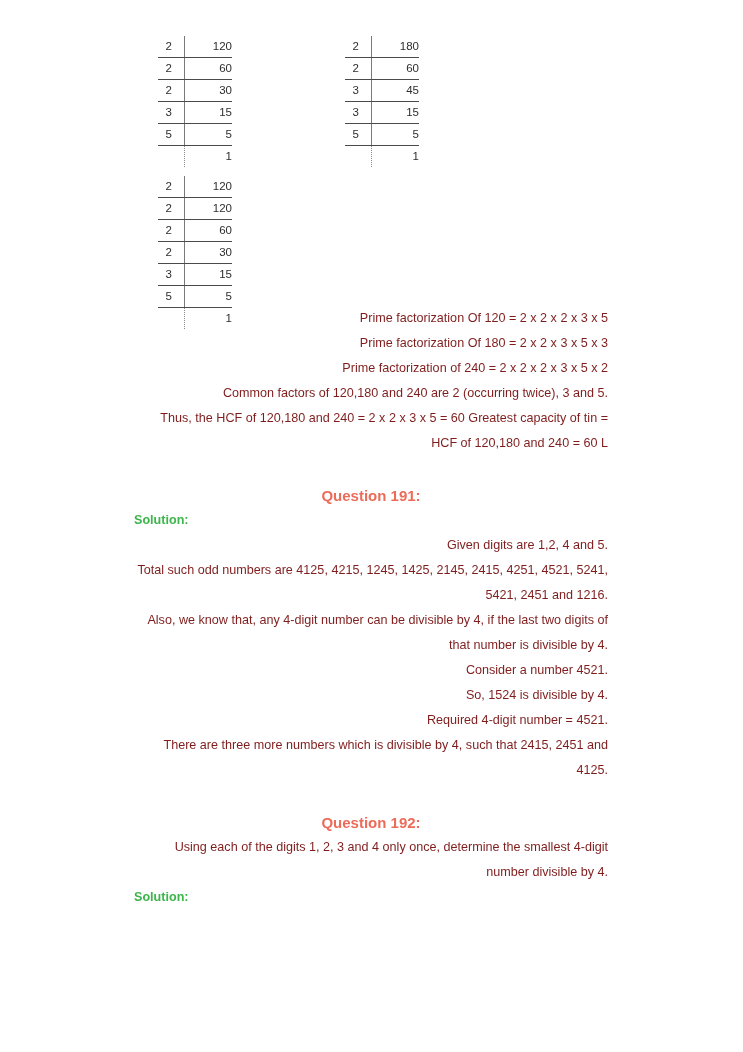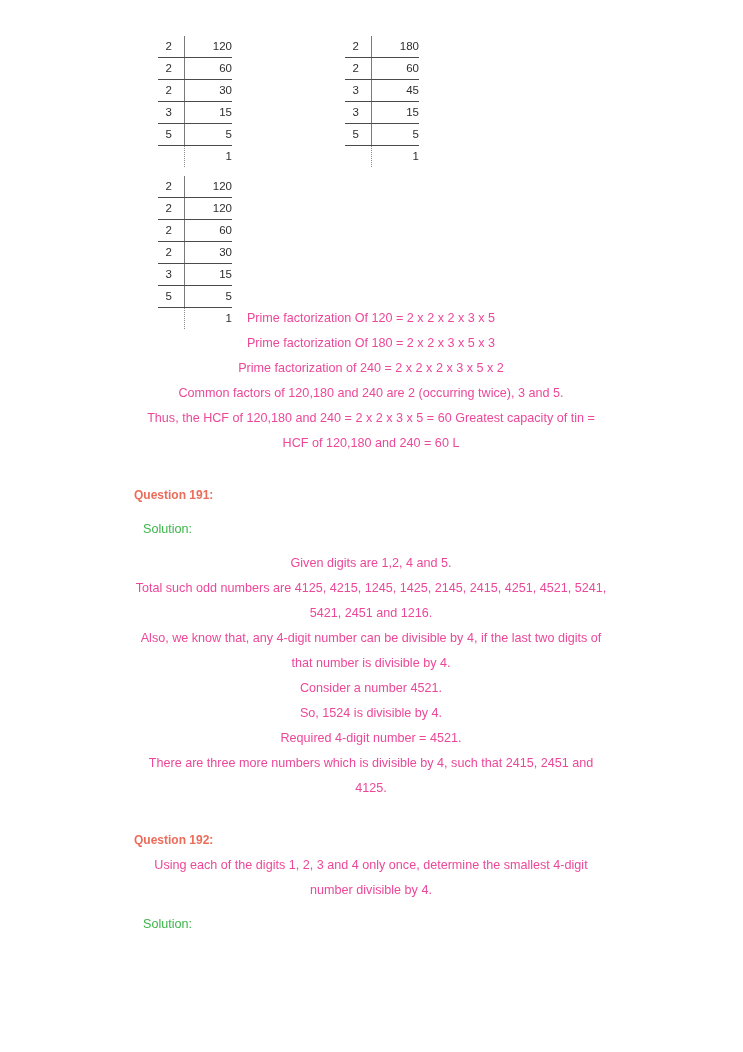--- a/index.html
+++ b/index.html
@@ -70,37 +70,38 @@
   
   .body-text {
     position: absolute;
     left: 134px;
     top: 306px;
     width: 474px;
   }
   .para {
     font-size: 12.6px;
     line-height: 25px;
-    color: #ec4899;
-    margin: 0;
-    text-align: center;
+    color: #7f1d1d;
+    margin: 0;
+    text-align: right;
   }
   .q-heading {
-    font-size: 12px;
+    font-size: 15px;
     line-height: 25px;
     font-weight: bold;
     color: #ec6c5a;
     margin: 0;
+    text-align: center;
   }
   .s-heading {
     font-size: 12.6px;
     line-height: 25px;
-    font-weight: normal;
+    font-weight: bold;
     color: #3cb54a;
-    margin: 9px;
+    margin: 0;
   }
   .block-gap { height: 27px; }
 </style>
 </head>
 <body>
 
 <div class="page">
 
   <div class="factor-tables">
     <table class="factor-table t120">

